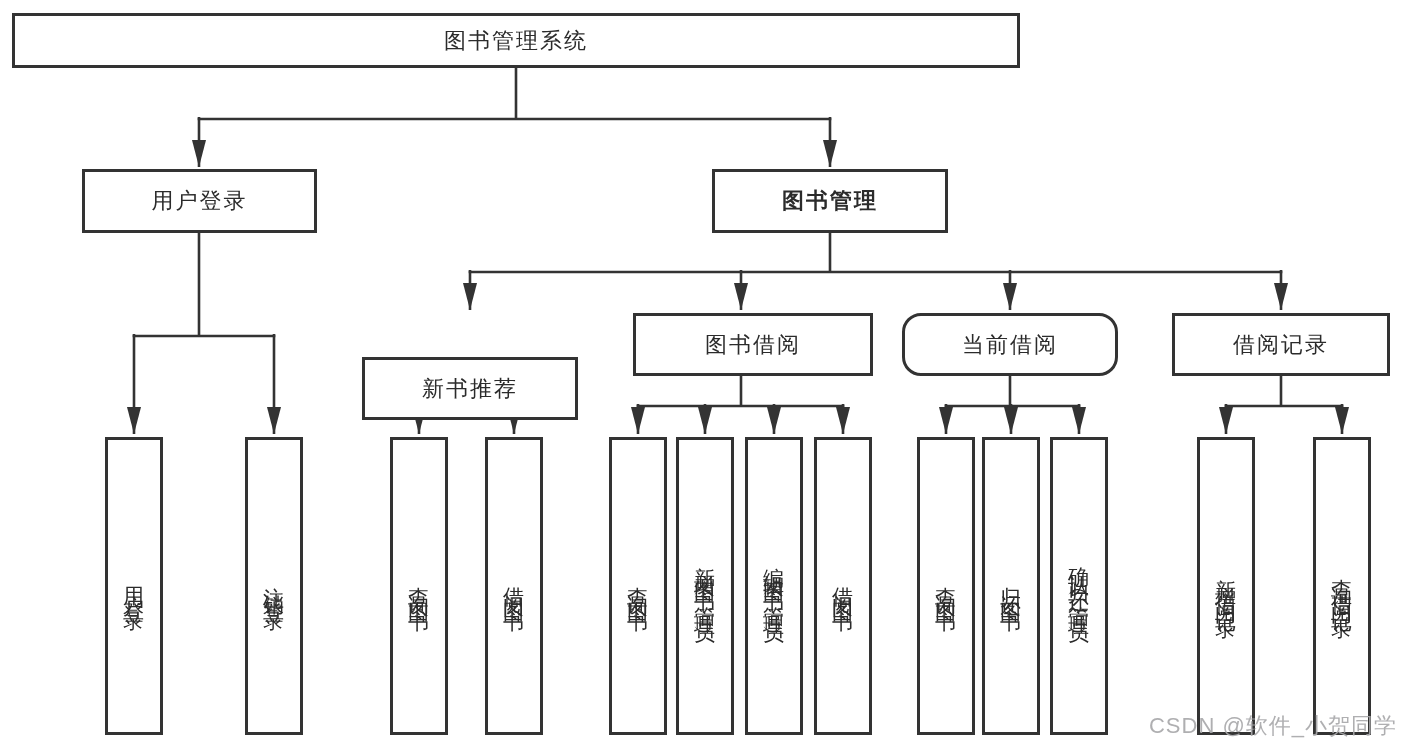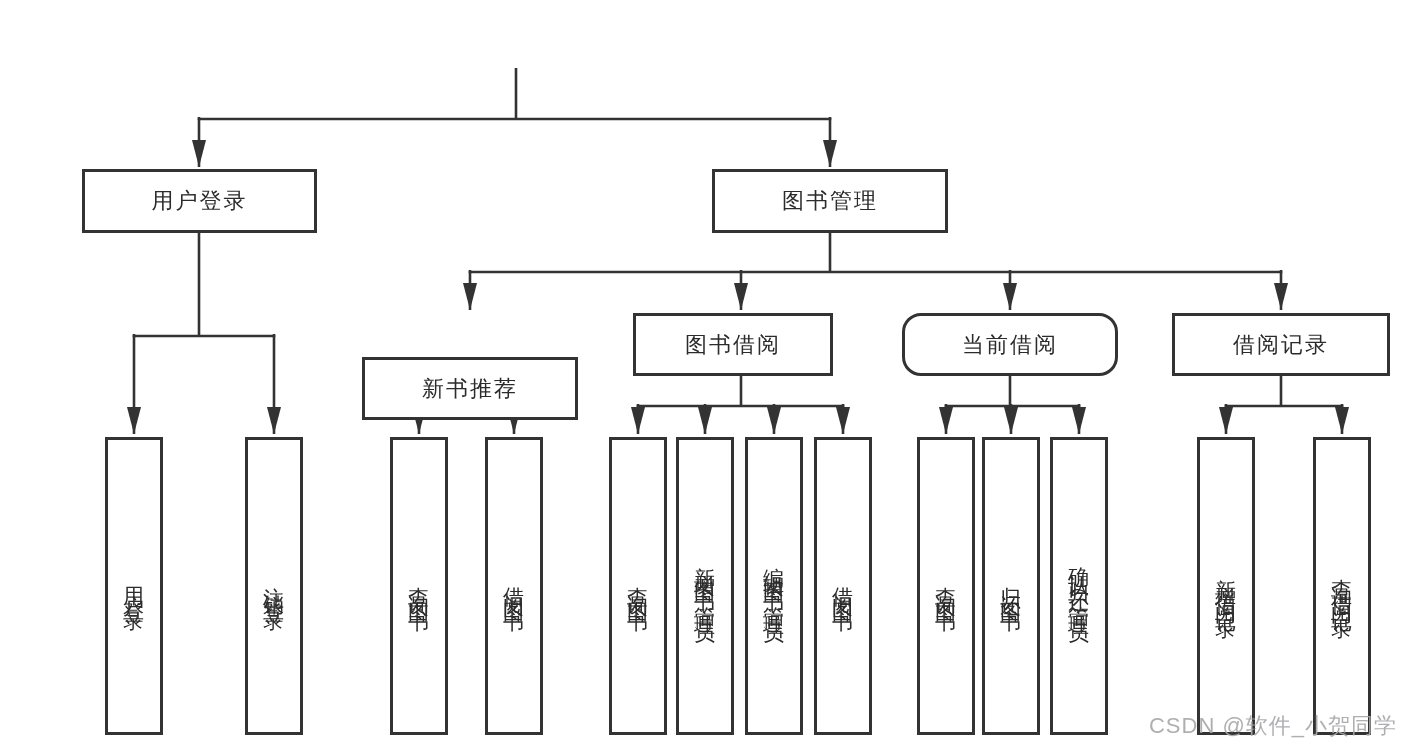--- a/index.html
+++ b/index.html
@@ -106,32 +106,35 @@
       <line x1="946" y1="404" x2="946" y2="434" marker-end="url(#arr)"></line>
       <line x1="1011" y1="404" x2="1011" y2="434" marker-end="url(#arr)"></line>
       <line x1="1079" y1="404" x2="1079" y2="434" marker-end="url(#arr)"></line>
 
       <path d="M1281,376 L1281,406 M1224.7,406 L1343.3,406"></path>
       <line x1="1226" y1="404" x2="1226" y2="434" marker-end="url(#arr)"></line>
       <line x1="1342" y1="404" x2="1342" y2="434" marker-end="url(#arr)"></line>
     </g>
   </svg>
 
+  <div class="node node-h node-root">
+    <span>图书管理系统</span>
+  </div>
 
   <div class="node node-h" style="left:82px; top:169px; width:235px; height:64px;">
     <span>用户登录</span>
   </div>
-  <div class="node node-h" style="left:712px; top:169px; width:236px; height:64px;">
+  <div class="node node-h" style="left:712px; top:169px; width:236px; height:64px;font-weight:bold;">
     <span>图书管理</span>
   </div>
 
   <div class="node node-h" style="left:362px; top:313px; width:216px; height:63px;margin-top:44px;">
     <span>新书推荐</span>
   </div>
-  <div class="node node-h" style="left:633px; top:313px; width:200px; height:63px;">
+  <div class="node node-h" style="left:633px; top:313px; width:240px; height:63px;">
     <span>图书借阅</span>
   </div>
   <div class="node node-h" style="left:902px; top:313px; width:216px; height:63px;border-radius:19px;">
     <span>当前借阅</span>
   </div>
   <div class="node node-h" style="left:1172px; top:313px; width:218px; height:63px;">
     <span>借阅记录</span>
   </div>
 
   <div class="node leaf" style="left:105px;">

